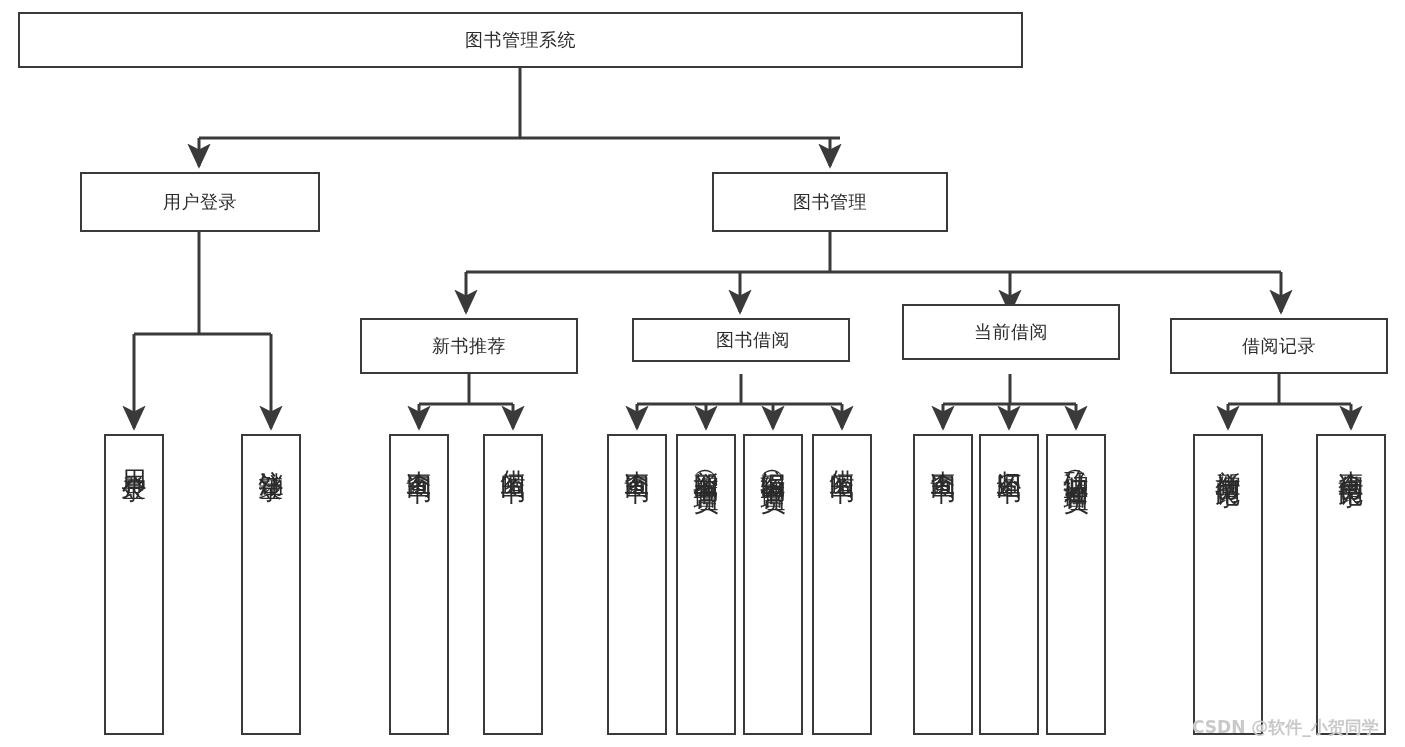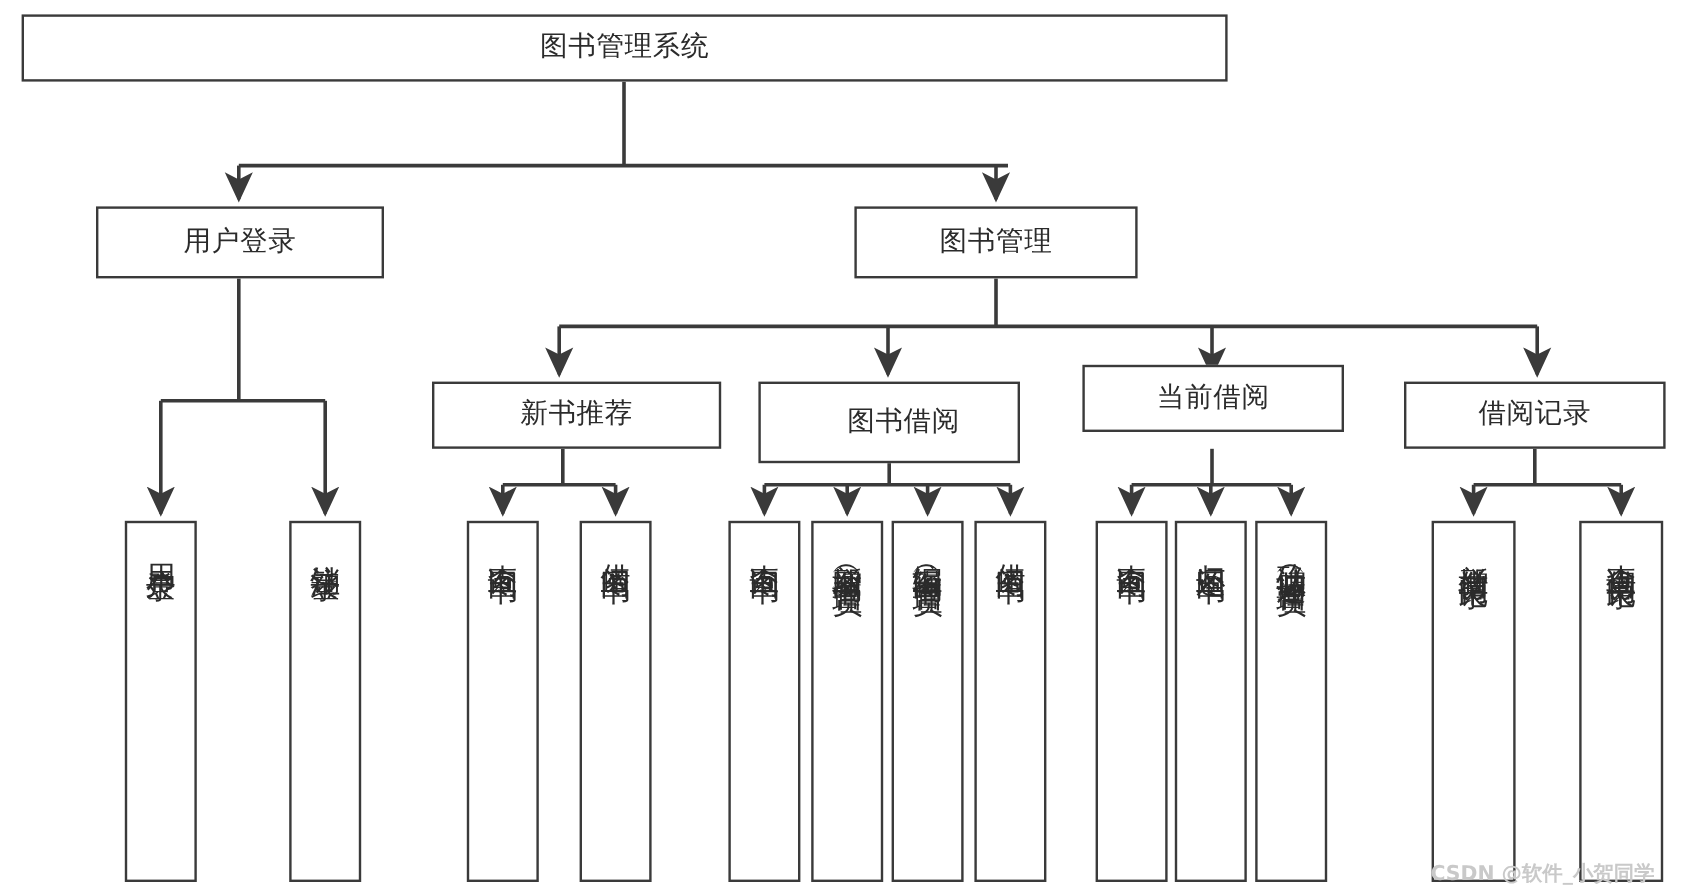--- a/index.html
+++ b/index.html
@@ -36,21 +36,21 @@
     z-index: 2;
   }
   .node-label {
     color: #2b2b2b;
     letter-spacing: 0.5px;
     line-height: 1.18;
     text-align: center;
     white-space: nowrap;
   }
   .node.horiz .node-label {
-    font-size: 23px;
+    font-size: 18px;
     writing-mode: horizontal-tb;
   }
   .node.vert {
     align-items: flex-start;
     padding-top: 14px;
   }
   .node.vert .node-label {
     font-size: 25px;
     writing-mode: vertical-rl;
     text-orientation: upright;
@@ -127,24 +127,24 @@
     <span class="node-label">图书管理系统</span>
   </div>
 
   <div class="node horiz" style="left:80px; top:172px; width:240px; height:60px;">
     <span class="node-label">用户登录</span>
   </div>
   <div class="node horiz" style="left:712px; top:172px; width:236px; height:60px;">
     <span class="node-label">图书管理</span>
   </div>
 
-  <div class="node horiz" style="left:360px; top:318px; width:241px; height:56px;">
+  <div class="node horiz" style="left:360px; top:318px; width:218px; height:56px;">
     <span class="node-label">新书推荐</span>
   </div>
-  <div class="node horiz" style="left:632px; top:318px; width:218px; height:68px;padding-left:24px;">
+  <div class="node horiz" style="left:632px; top:318px; width:218px; height:44px;padding-left:24px;">
     <span class="node-label">图书借阅</span>
   </div>
   <div class="node horiz" style="left:902px; top:304px; width:218px; height:56px;">
     <span class="node-label">当前借阅</span>
   </div>
   <div class="node horiz" style="left:1170px; top:318px; width:218px; height:56px;align-items:center;">
     <span class="node-label">借阅记录</span>
   </div>
 
   <div class="node vert" style="left:104px; top:434px; width:60px; height:301px;">

